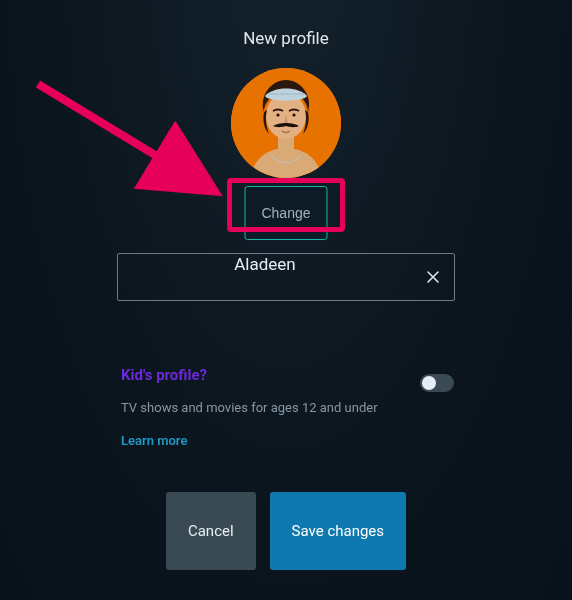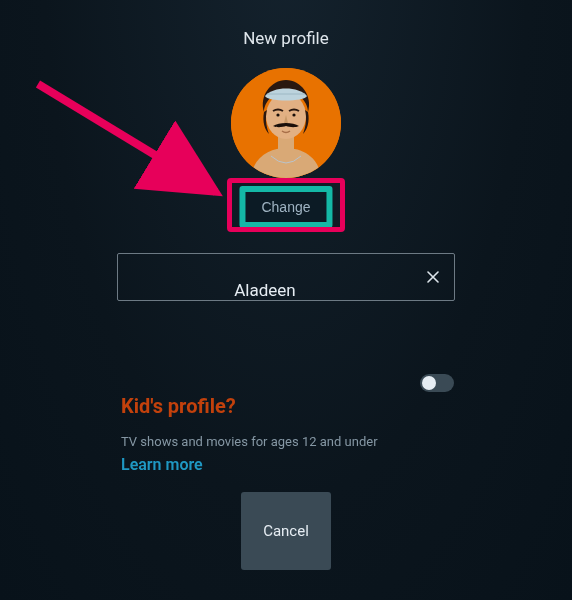--- a/index.html
+++ b/index.html
@@ -39,24 +39,24 @@
     overflow: hidden;
   }
   .avatar svg { width: 100%; height: 100%; display: block; }
 
   .change-btn {
     position: absolute;
     top: 186px;
     left: 50%;
     transform: translateX(-50%);
     background: #0c1b25;
-    border: 6px solid #14b8a6;
+    border: 1px solid #14b8a6;
     color: #9fb3c2;
     font-size: 14px;
-    padding: 7px 16px;
+    padding: 18px 16px;
     border-radius: 3px;
     cursor: pointer;
   }
 
   .highlight-box {
     position: absolute;
     top: 178px;
     left: 50%;
     transform: translateX(-50%);
     width: 108px;
@@ -78,21 +78,21 @@
   .name-field {
     position: absolute;
     top: 253px;
     left: 117px;
     width: 336px;
     height: 46px;
     border: 1px solid #6d7a84;
     border-radius: 2px;
     background: transparent;
     display: flex;
-    align-items: flex-end;
+    align-items: flex-start;
   }
   .name-input {
     flex: 1;
     background: transparent;
     border: none;
     outline: none;
     text-align: center;
     font-size: 17px;
     color: #e6edf3;
     padding: 0 8px;
@@ -109,35 +109,34 @@
     font-size: 14px;
   }
 
   .kids-block {
     position: absolute;
     top: 366px;
     left: 121px;
     right: 115px;
   }
   .kids-title {
-    font-size: 20px;
+    font-size: 15px;
     font-weight: 700;
-    color: #c2410c;
-    margin-top: 28px;
+    color: #6d28d9;
   }
   .kids-sub {
     font-size: 13px;
     color: #8597a4;
     margin-top: 16px;
   }
   .kids-link {
-    font-size: 16px;
+    font-size: 13px;
     color: #1f98c3;
     font-weight: 600;
-    margin-top: 6px;
+    margin-top: 18px;
     cursor: pointer;
     display: inline-block;
   }
   .toggle {
     position: absolute;
     top: 374px;
     right: 118px;
     width: 34px;
     height: 18px;
     background: #3a4a55;
@@ -246,15 +245,16 @@
     <div class="kids-sub">TV shows and movies for ages 12 and under</div>
     <div class="kids-link">Learn more</div>
   </div>
 
   <div class="toggle">
     <div class="toggle-knob"></div>
   </div>
 
   <div class="btn-row">
     <button class="btn btn-cancel">Cancel</button>
+    <button class="btn btn-save">Save changes</button>
   </div>
 
 </div>
 
 </body></html>

